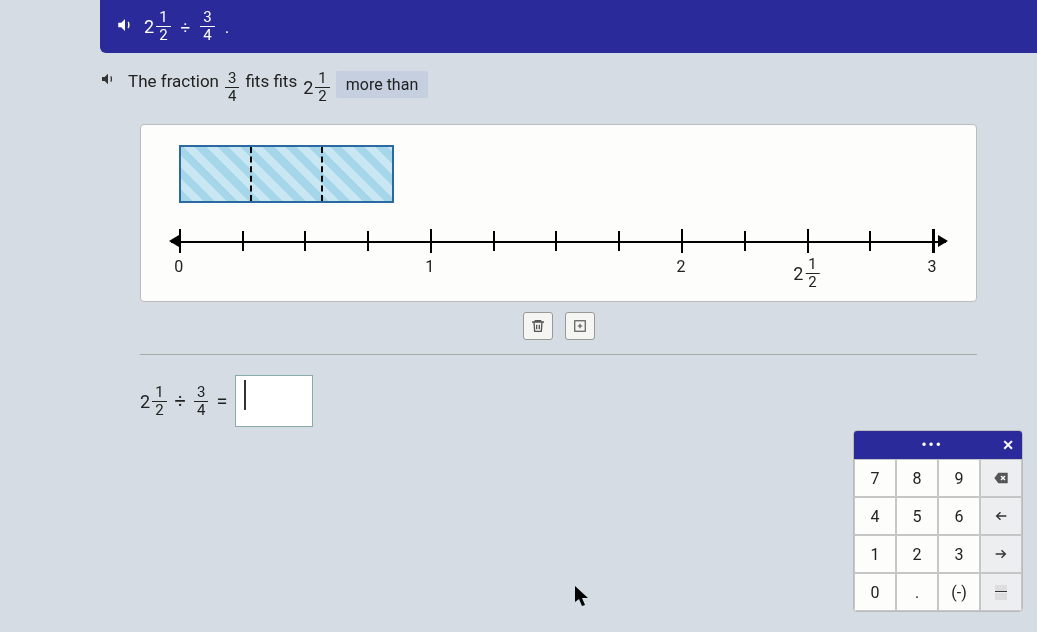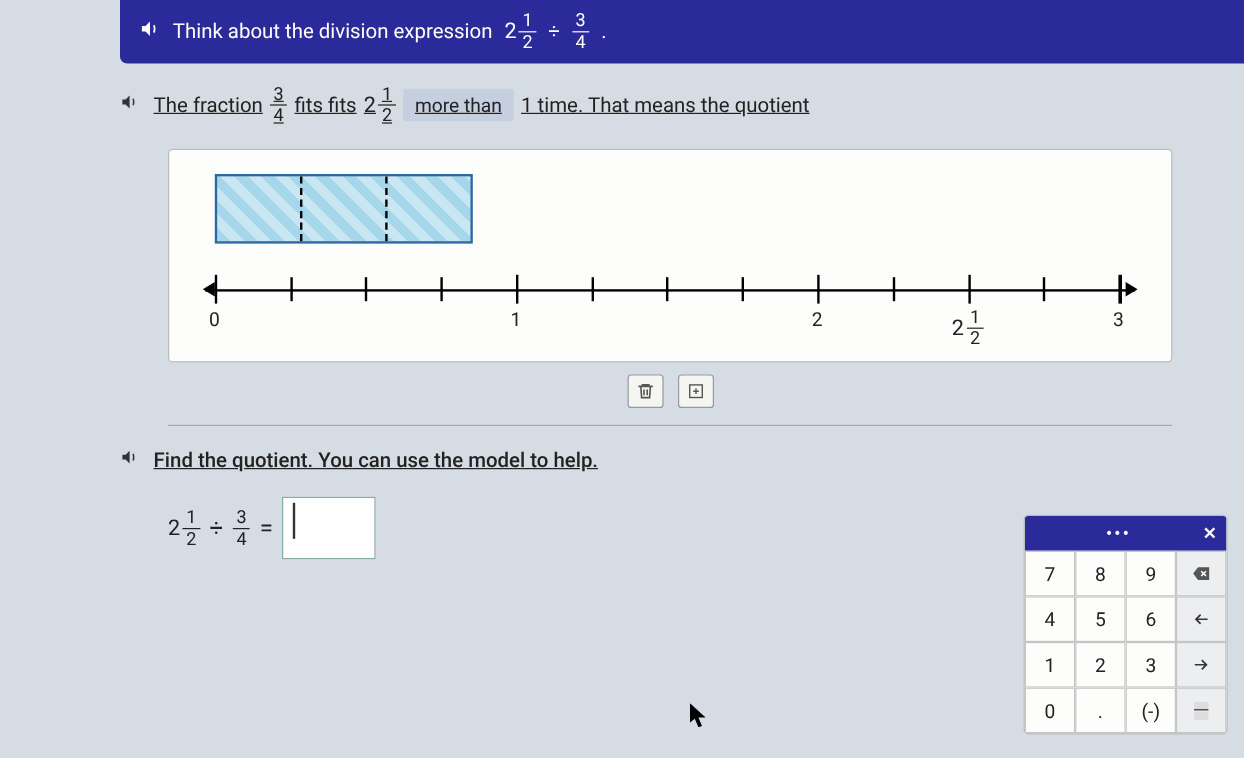--- a/index.html
+++ b/index.html
@@ -21,27 +21,26 @@
     font-size: 17px;
     border-bottom-left-radius: 6px;
     margin-left: 100px;
   }
   .speaker-icon { flex: 0 0 auto; cursor: pointer; }
   .content {
     padding: 18px 20px 0 100px;
   }
   .prompt-line {
     display: flex;
-    align-items: center;
+    align-items: flex-start;
     flex-wrap: wrap;
     gap: 6px;
     font-size: 17px;
     color: #222;
     margin-bottom: 10px;
-    text-decoration: underline;
   }
   .prompt-line .speaker-icon { margin-right: 6px; }
   .frac {
     display: inline-flex;
     flex-direction: column;
     align-items: center;
     vertical-align: middle;
     font-size: 15px;
     line-height: 1;
   }
@@ -229,21 +228,20 @@
 </head>
 <body>
 
 <div class="top-bar">
   <span class="speaker-icon">
     <svg width="18" height="18" viewBox="0 0 24 24" fill="#fff">
         <path d="M3 9v6h4l5 5V4L7 9H3z"></path>
         <path d="M16 8c1.5 1 1.5 7 0 8" stroke="#fff" stroke-width="2" fill="none"></path>
       </svg>
   </span>
-  <span>Think about the division expression</span>
   <span class="mixed">
     <span class="whole">2</span>
     <span class="frac">
       <span class="num">1</span>
       <span class="den">2</span>
     </span>
   </span>
   <span>÷</span>
   <span class="frac">
     <span class="num">3</span>
@@ -268,21 +266,20 @@
     </span>
     <span>fits fits</span>
     <span class="mixed">
       <span class="whole">2</span>
       <span class="frac">
         <span class="num">1</span>
         <span class="den">2</span>
       </span>
     </span>
     <span class="blank-fill">more than</span>
-    <span>1 time. That means the quotient</span>
   </div>
 
   <div class="diagram-box">
     <div class="bar-model">
       <div class="seg"></div>
       <div class="seg"></div>
       <div class="seg"></div>
     </div>
     <div class="number-line">
       <div class="nl-arrow-l"></div>
@@ -328,29 +325,20 @@
     <div class="tool-btn">
       <svg viewBox="0 0 24 24" width="14" height="14" fill="none" stroke="#555" stroke-width="2">
           <rect x="3" y="3" width="18" height="18"></rect>
           <path d="M12 8v8M8 12h8"></path>
         </svg>
     </div>
   </div>
 
   <hr class="sep">
 
-  <div class="prompt-line">
-    <span class="speaker-icon">
-      <svg width="16" height="16" viewBox="0 0 24 24" fill="#333">
-          <path d="M3 9v6h4l5 5V4L7 9H3z"></path>
-          <path d="M16 8c1.5 1 1.5 7 0 8" stroke="#333" stroke-width="2" fill="none"></path>
-        </svg>
-    </span>
-    <span style="font-weight:500;">Find the quotient. You can use the model to help.</span>
-  </div>
 
   <div class="answer-row">
     <span class="mixed">
       <span class="whole">2</span>
       <span class="frac">
         <span class="num">1</span>
         <span class="den">2</span>
       </span>
     </span>
     <span>÷</span>

